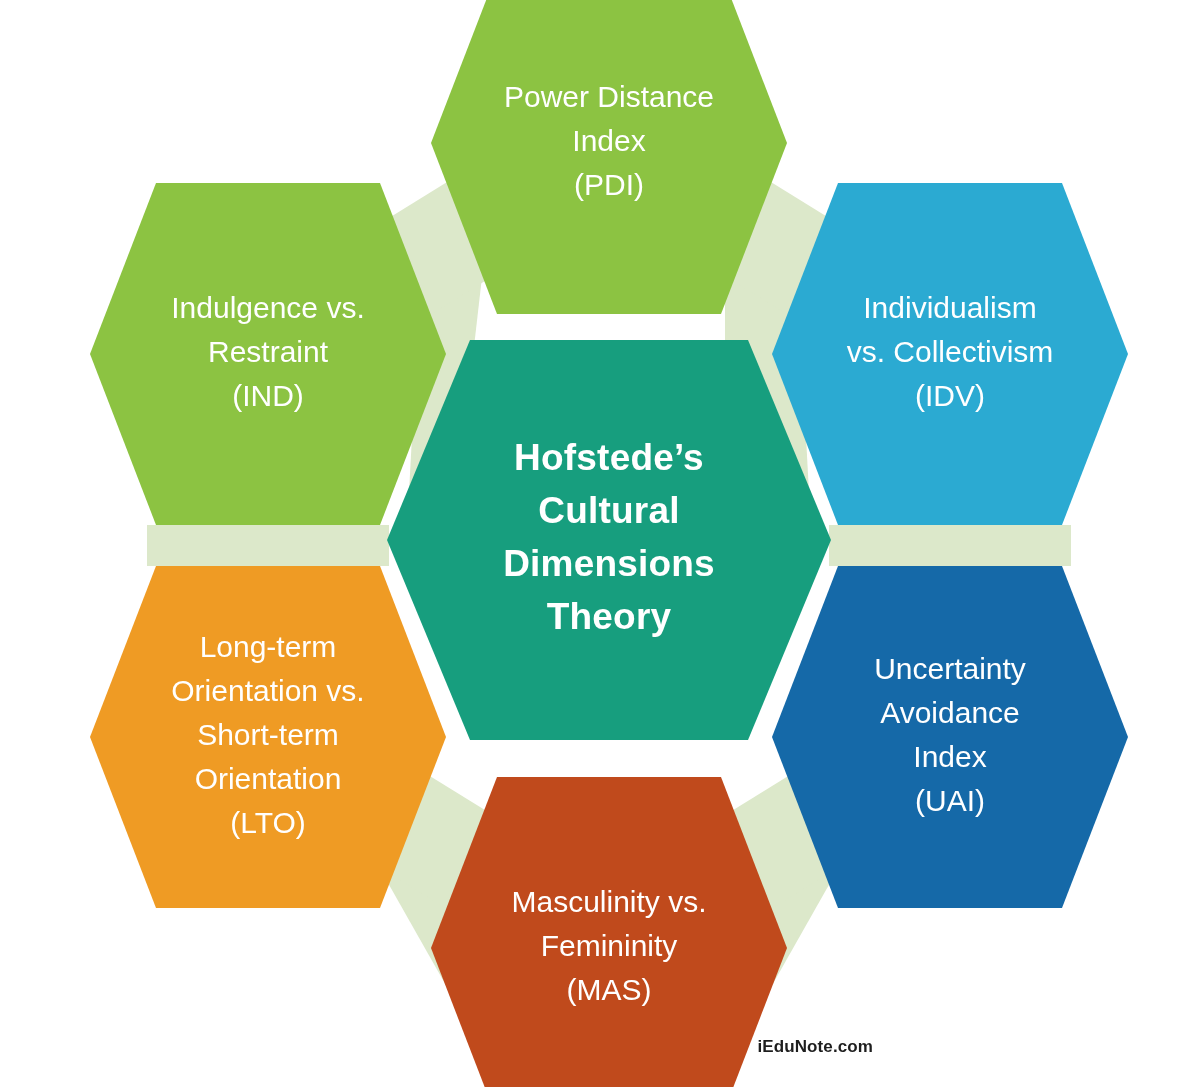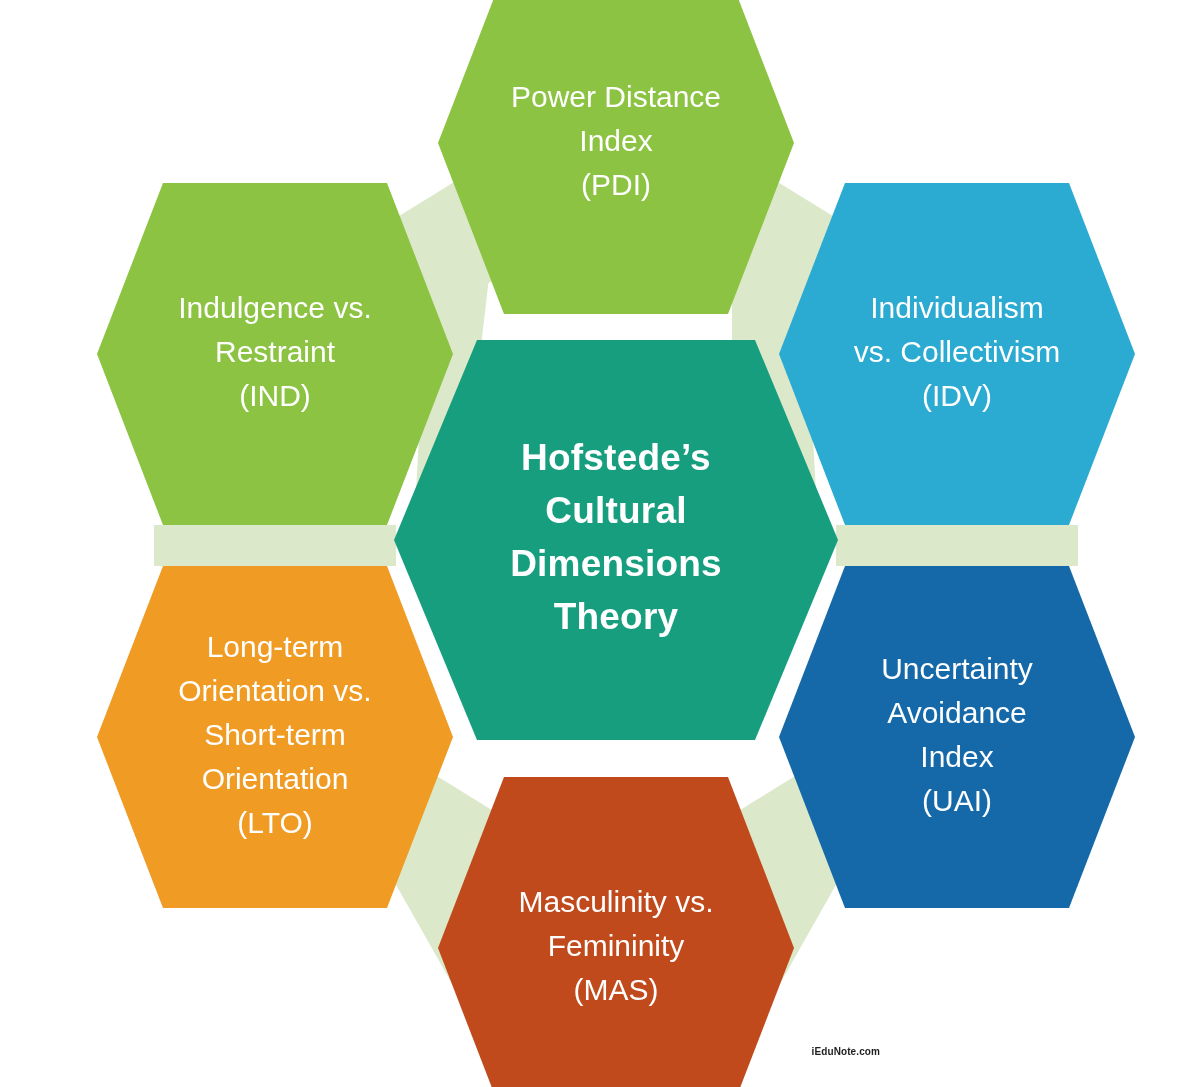--- a/index.html
+++ b/index.html
@@ -3,38 +3,38 @@
 <meta charset="utf-8">
 <style>
   html,body{margin:0;padding:0;}
   body{
     width:1200px;height:1087px;
     background:#ffffff;
     font-family:"Liberation Sans", sans-serif;
     overflow:hidden;
     position:relative;
   }
-  #stage{position:absolute;left:16px;top:0;width:960px;height:1087px;}
+  #stage{position:absolute;left:9px;top:0;width:960px;height:1087px;}
   svg#diagram{display:block;width:1200px;height:1087px;}
 
   .hex-label{
     fill:#ffffff;
     font-family:"Liberation Sans", sans-serif;
     text-anchor:middle;
     dominant-baseline:middle;
   }
   .outer-label{ font-size:30px; font-weight:400; }
   .center-label{ font-size:37px; font-weight:700; letter-spacing:0.2px; }
 
   .watermark{
     position:absolute;
     right:96px;
     bottom:30px;
     font-family:"Liberation Sans", sans-serif;
-    font-size:10px;
+    font-size:17px;
     font-weight:700;
     color:#1e1e1e;
     letter-spacing:0.1px;
     white-space:nowrap;
   }
 </style>
 </head>
 <body>
 
 <div id="stage">

